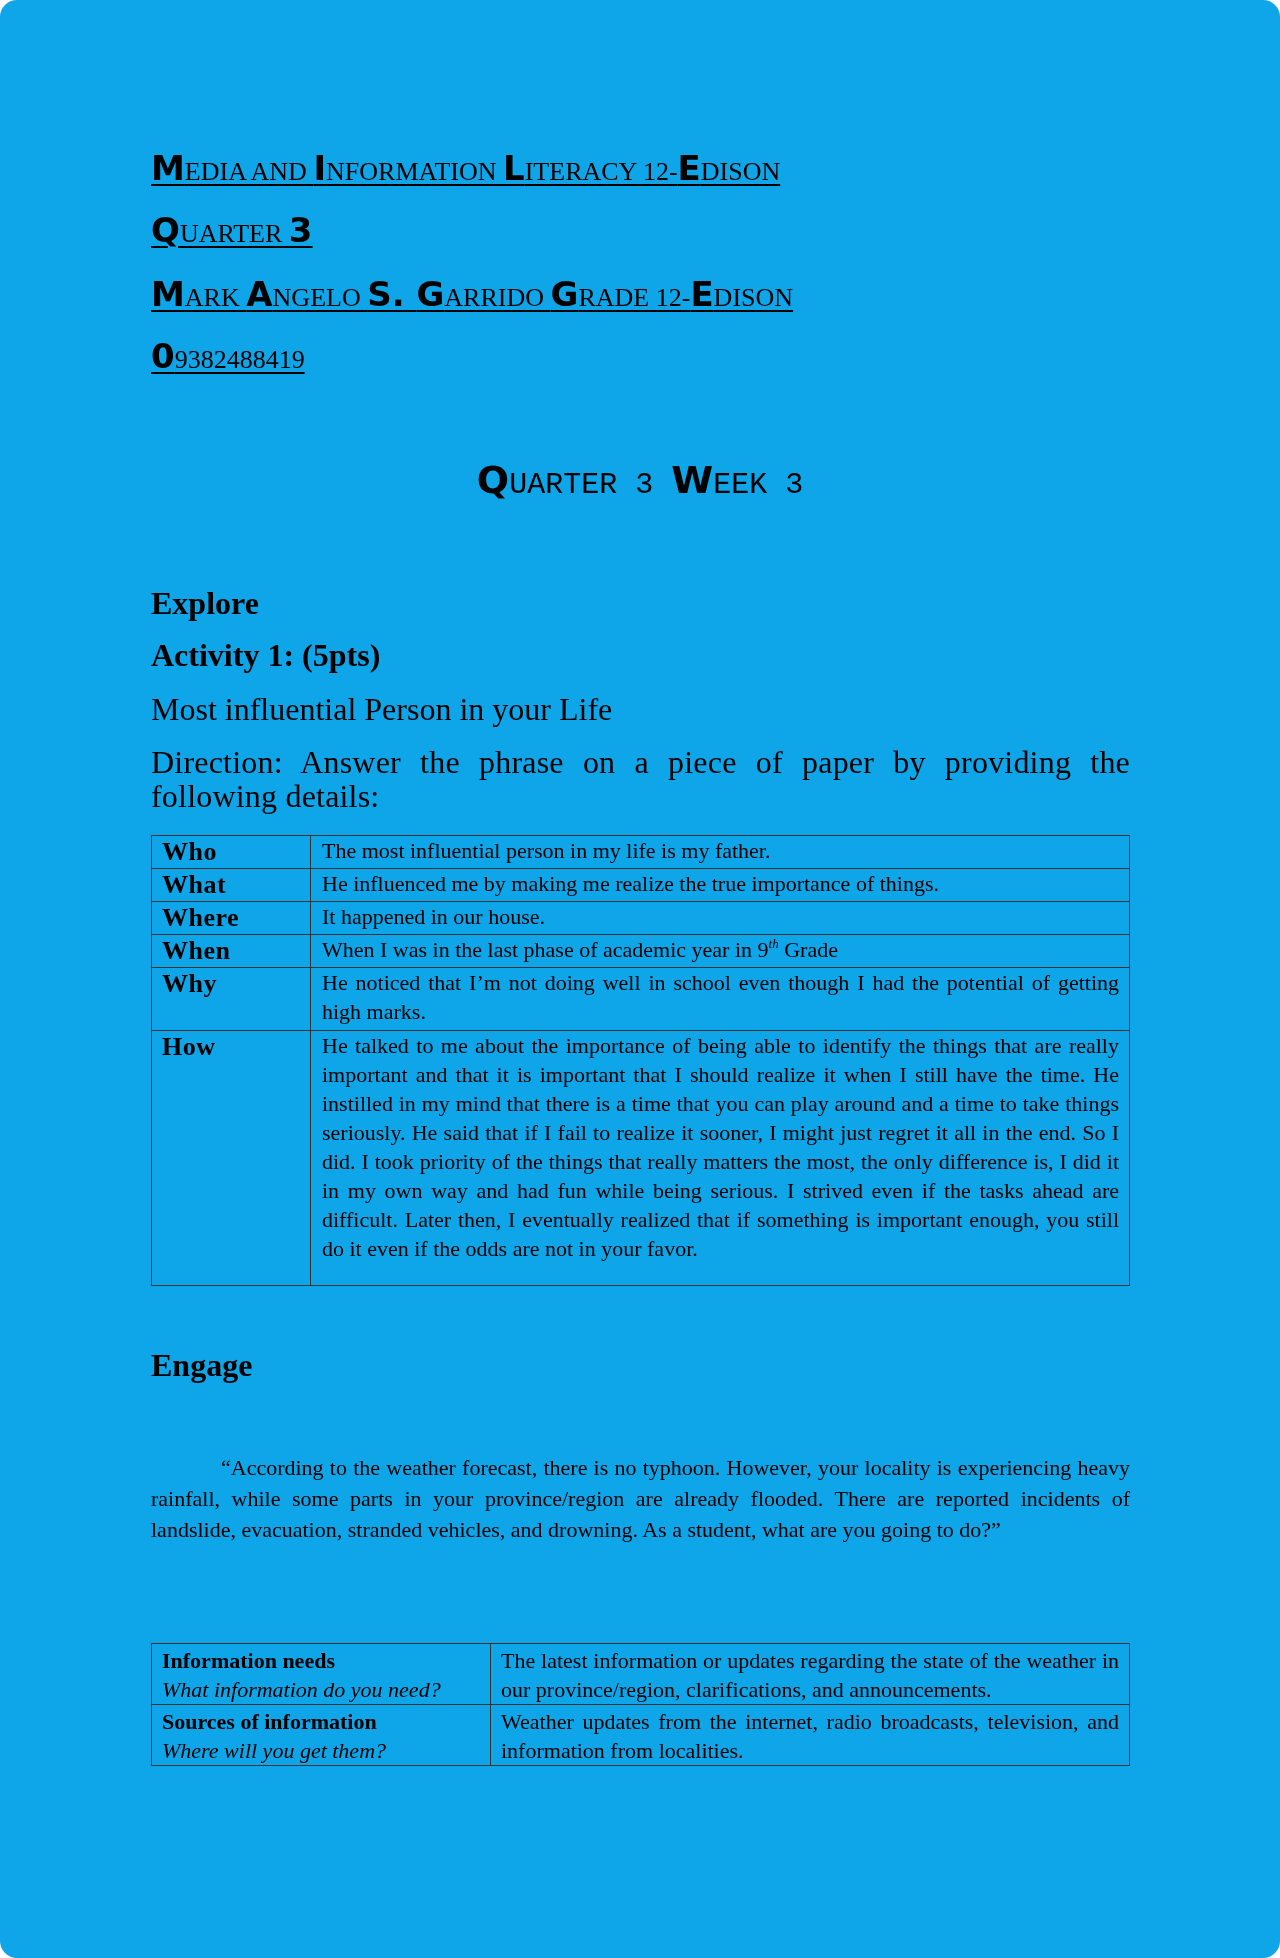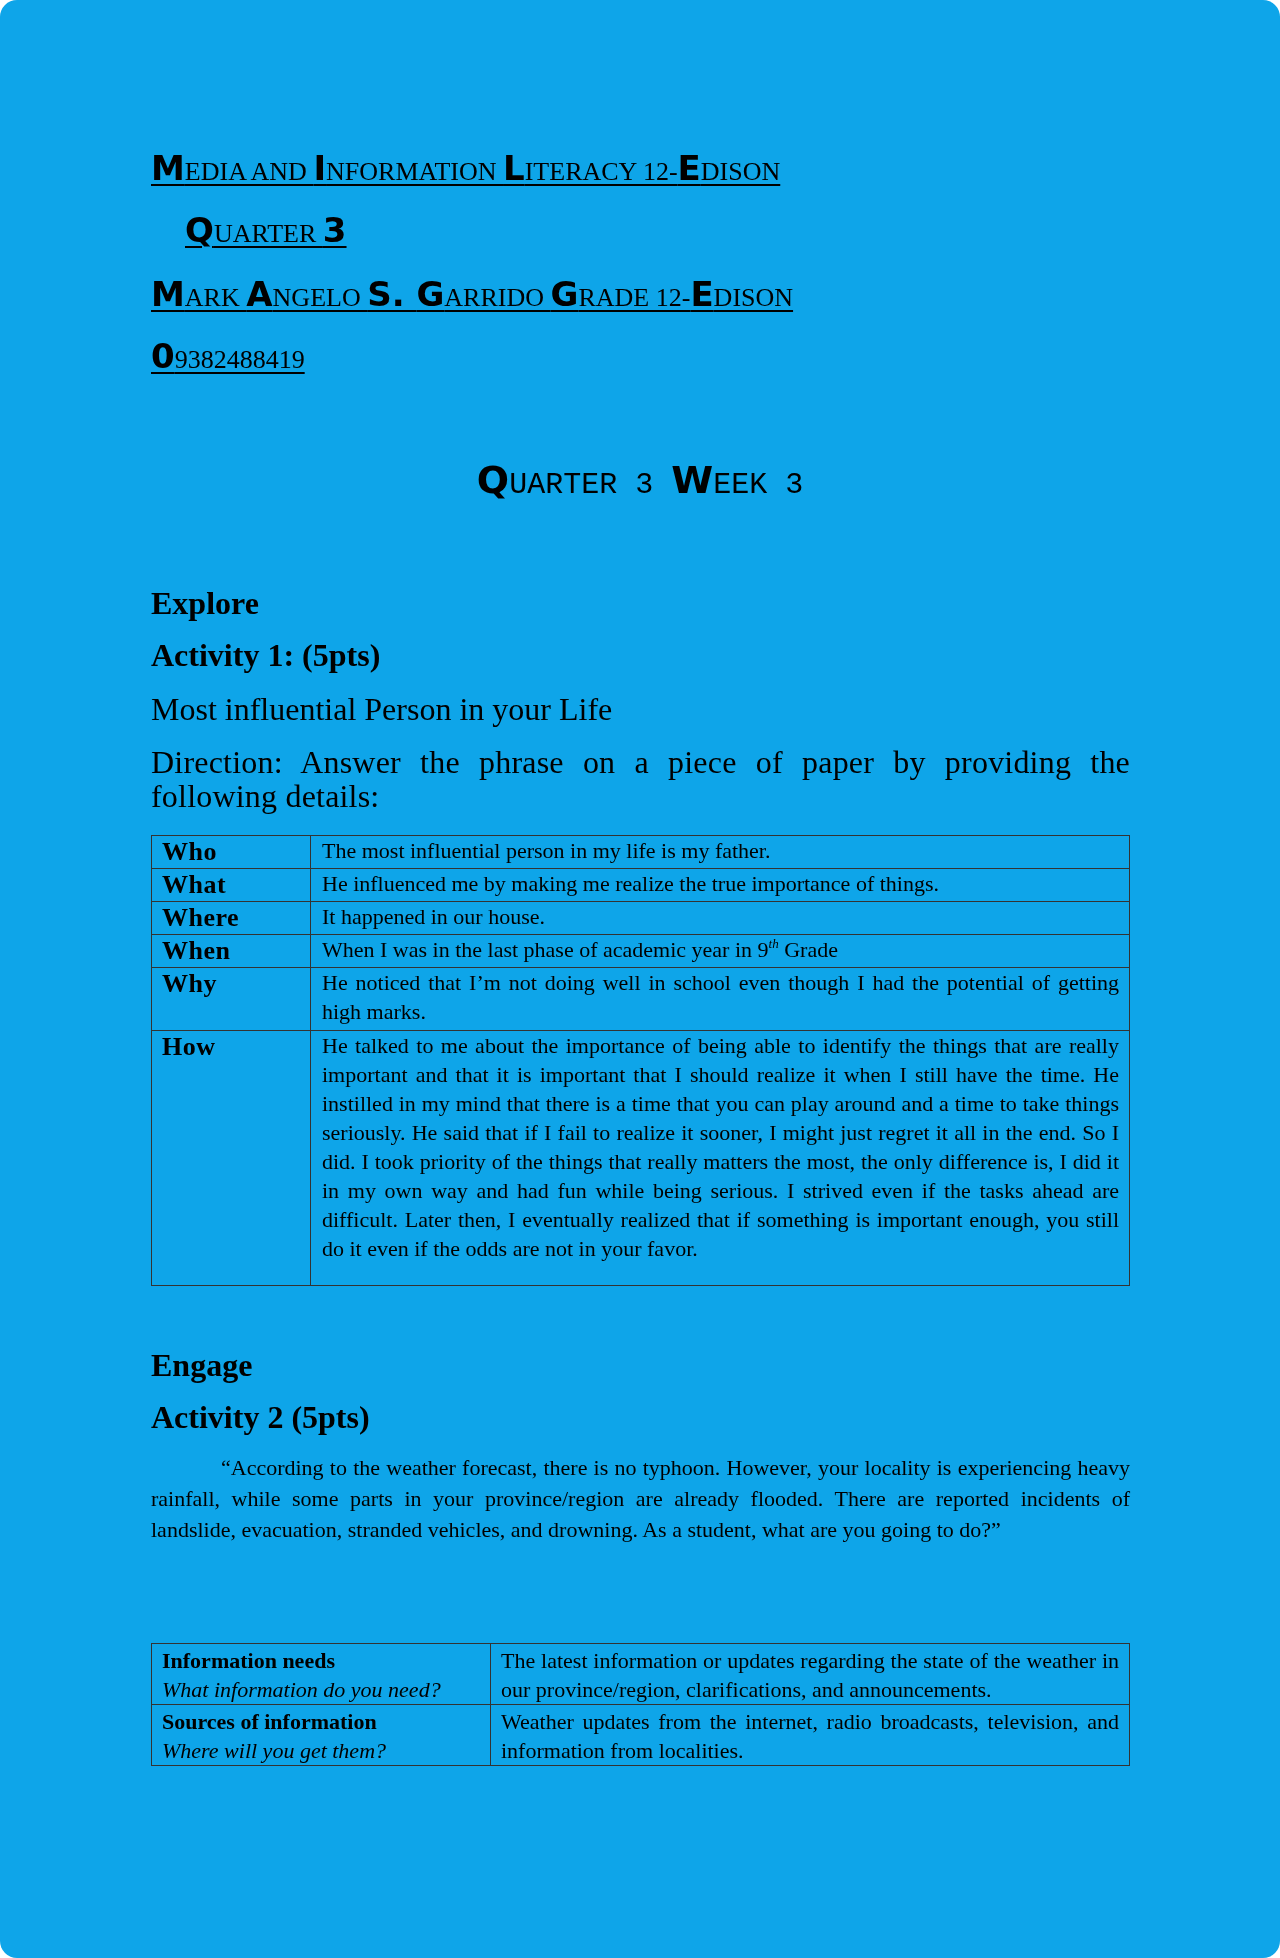--- a/index.html
+++ b/index.html
@@ -5,21 +5,21 @@
   html, body { margin: 0; padding: 0; background: #ffffff; }
   body { width: 1280px; height: 1958px; position: relative; overflow: hidden; color: #000; }
   .page { position: absolute; left: 0; top: 0; width: 1280px; height: 1958px; background: #0ea5e9; border-radius: 17px; }
 
   
   .hdr { position: absolute; left: 151px; white-space: nowrap; text-decoration: underline; text-decoration-thickness: 2px; text-underline-offset: 4px; }
   .hdr .big { font-family: "DejaVu Sans", "Liberation Sans", sans-serif; font-weight: bold; font-size: 34px; }
   .hdr .sc { font-family: "Liberation Serif", "DejaVu Serif", serif; font-size: 26px; text-transform: uppercase; letter-spacing: 0px; }
   .hdr .num { font-family: "Liberation Serif", "DejaVu Serif", serif; font-size: 26px; }
   .hdr-1 { top: 148px; }
-  .hdr-2 { top: 210px; margin-left: 34px; }
+  .hdr-2 { top: 210px; }
   .hdr-3 { top: 274px; }
   .hdr-4 { top: 336px; }
 
   .week-title { position: absolute; left: 0; width: 1280px; top: 458px; text-align: center; white-space: nowrap; }
   .week-title .big { font-family: "DejaVu Sans", "Liberation Sans", sans-serif; font-weight: bold; font-size: 38px; }
   .week-title .sc { font-family: Liberation Mono, monospace; font-size: 30px; text-transform: uppercase; }
 
   .p { position: absolute; left: 151px; width: 979px; font-family: "Liberation Serif", "DejaVu Serif", serif; font-size: 32px; line-height: 34px; }
   .bold { font-weight: bold; }
   .justify { text-align: justify; text-align-last: left; }
@@ -106,21 +106,20 @@
       <td class="v">He noticed that I’m not doing well in school even though I had the potential of getting high marks.</td>
     </tr>
     <tr class="r6">
       <td class="k">How</td>
       <td class="v">He talked to me about the importance of being able to identify the things that are really important and that it is important that I should realize it when I still have the time. He instilled in my mind that there is a time that you can play around and a time to take things seriously. He said that if I fail to realize it sooner, I might just regret it all in the end. So I did. I took priority of the things that really matters the most, the only difference is, I did it in my own way and had fun while being serious. I strived even if the tasks ahead are difficult. Later then, I eventually realized that if something is important enough, you still do it even if the odds are not in your favor.</td>
     </tr>
   </tbody>
     </table>
 
   <div class="p bold engage">Engage</div>
-  <div class="p bold activity2">Activity 2 (5pts)</div>
   <div class="p scenario">“According to the weather forecast, there is no typhoon. However, your locality is experiencing heavy rainfall, while some parts in your province/region are already flooded. There are reported incidents of landslide, evacuation, stranded vehicles, and drowning. As a student, what are you going to do?”</div>
 
   <table class="t2">
     <tbody>
         <tr>
       <td class="k">
         <span class="label">Information needs</span>
         <span class="q">What information do you need?</span>
       </td>
       <td class="v">

